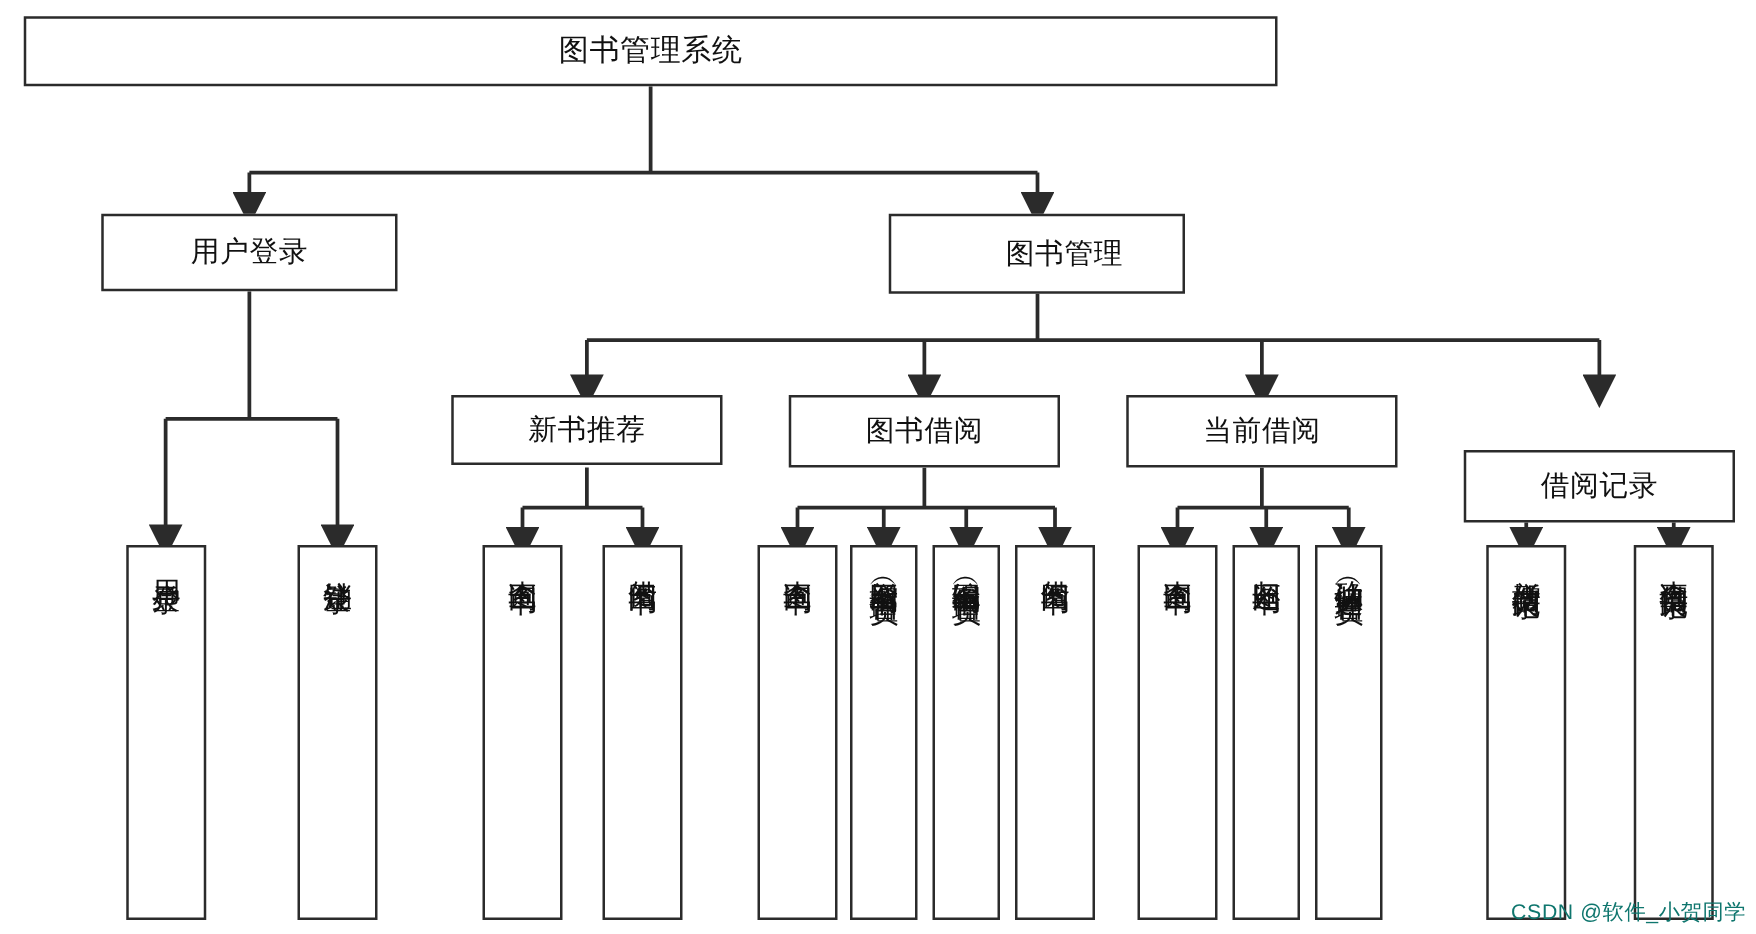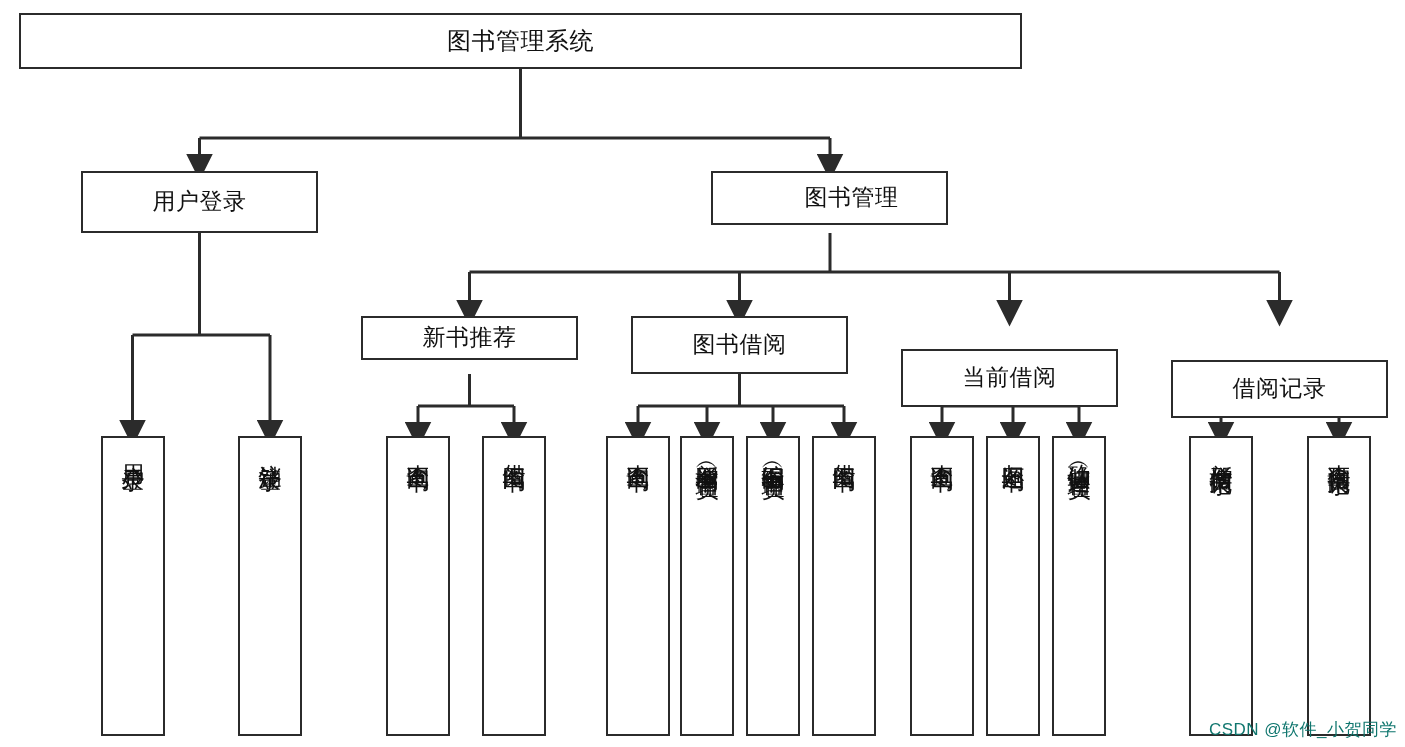--- a/index.html
+++ b/index.html
@@ -128,31 +128,31 @@
     </g>
   </svg>
 
   <div class="node horiz root" id="node-root" style="left: 19px; top: 13px; width: 1003px; height: 56px;">
     <span class="node-label">图书管理系统</span>
   </div>
 
   <div class="node horiz" id="node-l2-0" style="left: 81px; top: 171px; width: 237px; height: 62px;">
     <span class="node-label">用户登录</span>
   </div>
-  <div class="node horiz" id="node-l2-1" style="left: 711px; top: 171px; width: 237px; height: 54px; padding-left: 44px;">
+  <div class="node horiz" id="node-l2-1" style="left: 711px; top: 171px; width: 237px; height: 64px; padding-left: 44px;">
     <span class="node-label">图书管理</span>
   </div>
 
-  <div class="node horiz" id="node-l3-0" style="left: 361px; top: 316px; width: 217px; height: 44px;">
+  <div class="node horiz" id="node-l3-0" style="left: 361px; top: 316px; width: 217px; height: 56px;">
     <span class="node-label">新书推荐</span>
   </div>
   <div class="node horiz" id="node-l3-1" style="left: 631px; top: 316px; width: 217px; height: 58px;">
     <span class="node-label">图书借阅</span>
   </div>
-  <div class="node horiz" id="node-l3-2" style="left: 901px; top: 316px; width: 217px; height: 58px; margin-top: 33px;">
+  <div class="node horiz" id="node-l3-2" style="left: 901px; top: 316px; width: 217px; height: 58px;">
     <span class="node-label">当前借阅</span>
   </div>
   <div class="node horiz" id="node-l3-3" style="left: 1171px; top: 316px; width: 217px; height: 58px; margin-top: 44px;">
     <span class="node-label">借阅记录</span>
   </div>
 
   <div class="node vert" id="node-leaf-0" style="left: 101px; top: 436px; width: 64px; height: 300px;">
     <span class="node-label">用户登录</span>
   </div>
   <div class="node vert" id="node-leaf-1" style="left: 238px; top: 436px; width: 64px; height: 300px;">

